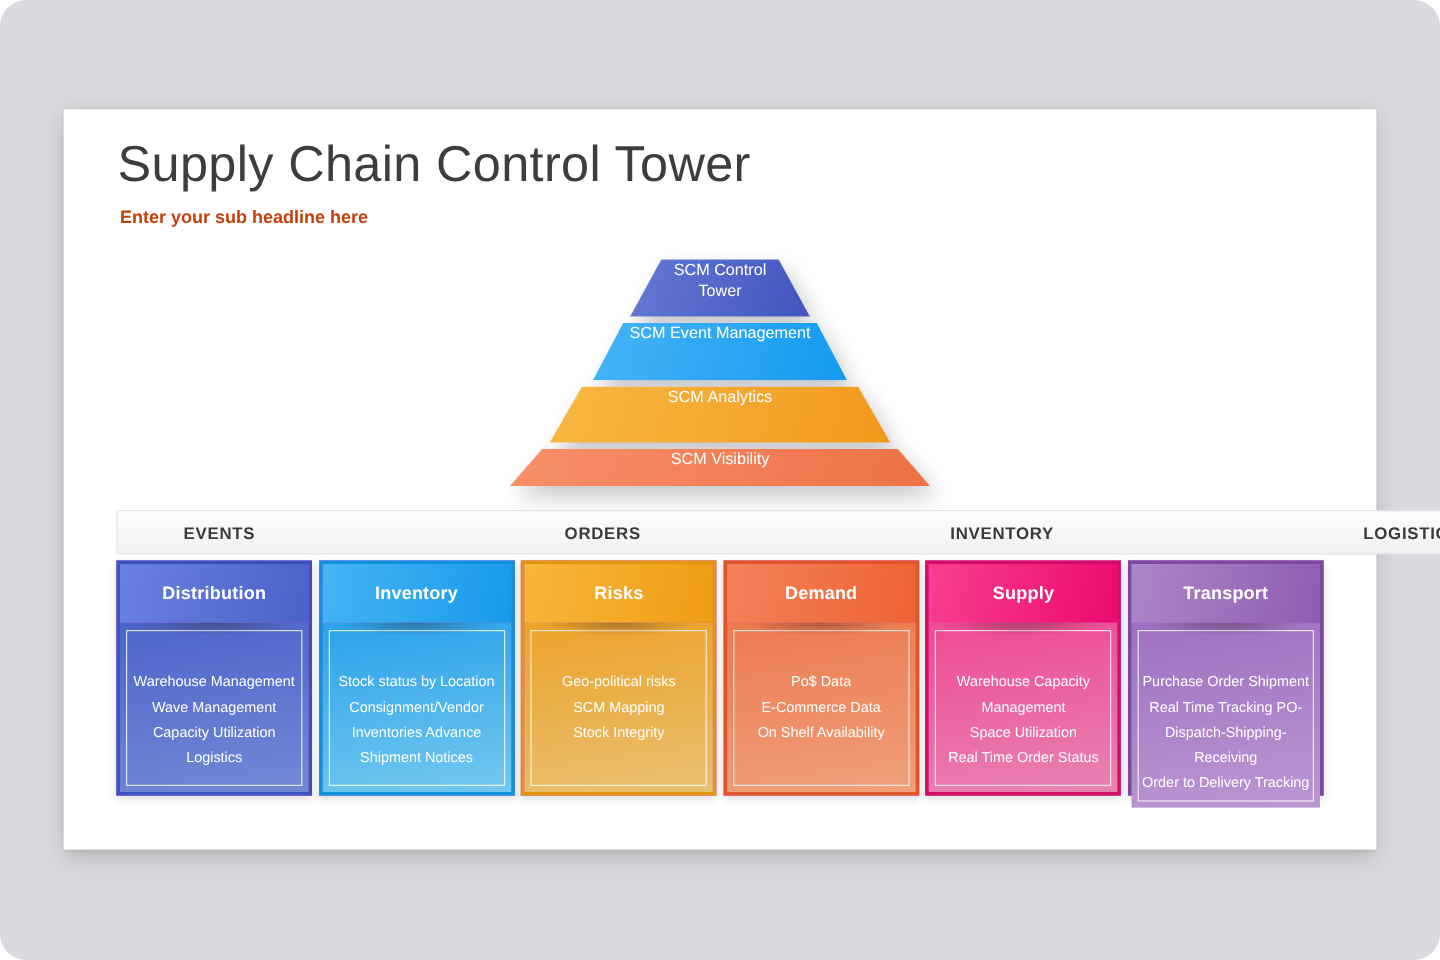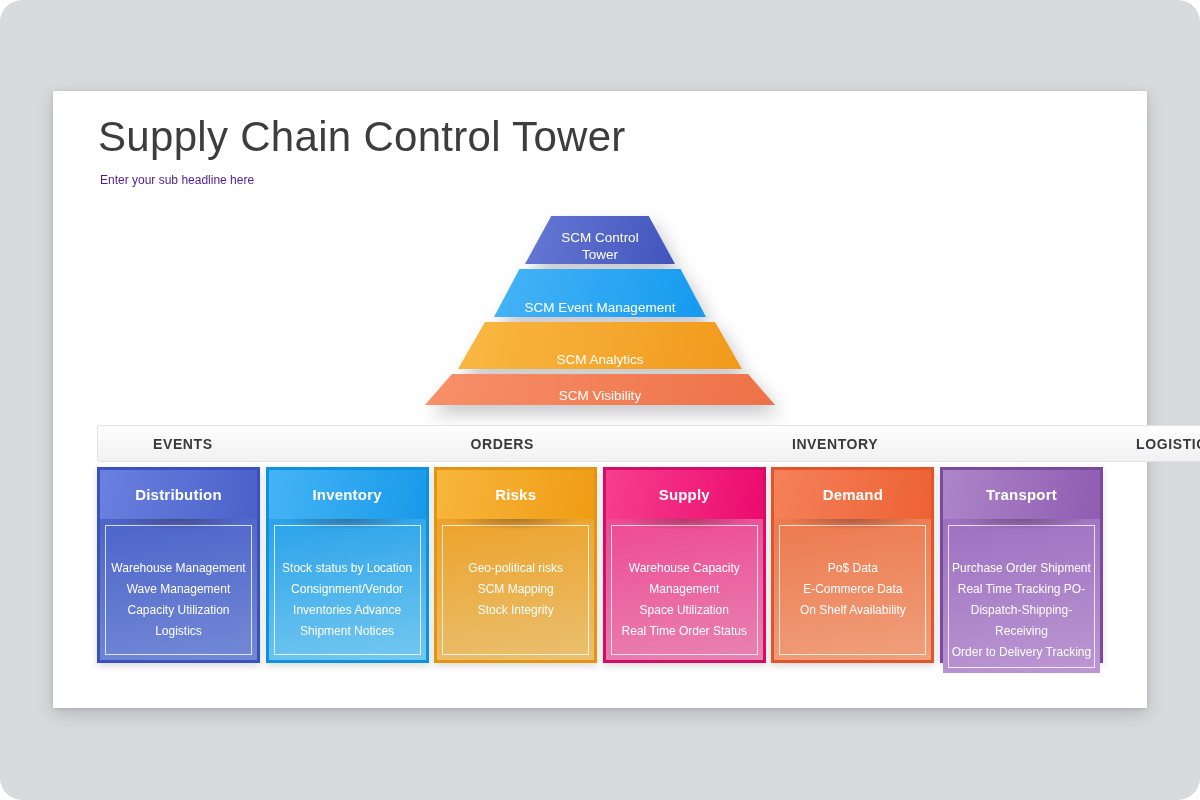--- a/index.html
+++ b/index.html
@@ -13,31 +13,31 @@
     background:#ffffff;
     box-shadow:0 6px 18px rgba(0,0,0,.16), 0 1px 4px rgba(0,0,0,.10);
   }
 
   .title {
     position:absolute; left:45px; top:22px;
     font-size:42px; font-weight:400; color:#3d3d3d; letter-spacing:.3px;
   }
   .subtitle {
     position:absolute; left:47px; top:82px;
-    font-size:12px; color:#4c1d95;
+    font-size:15px; color:#c2410c;font-weight:bold;
   }
 
   
   .pyramid {
     position:absolute; top:125px; left:50%; transform:translateX(-50%);
     display:flex; flex-direction:column; align-items:center; gap:5px;
     filter:drop-shadow(6px 9px 9px rgba(110,110,122,.38));
   }
   .level {
-    display:flex; align-items:flex-end; justify-content:center;
+    display:flex; align-items:flex-start; justify-content:center;
     color:#fff; font-size:13.5px; text-align:center;
     background:linear-gradient(105deg, var(--c1), var(--c2));
   }
   .level-label { line-height:1.3; }
   .lv1 { width:150px; height:48px; clip-path:polygon(17.5% 0,82.5% 0,100% 100%,0 100%); }
   .lv1 .level-label { max-width:112px; }
   .lv2 { width:212px; height:48px; clip-path:polygon(12% 0,88% 0,100% 100%,0 100%); }
   .lv3 { width:284px; height:47px; clip-path:polygon(9.5% 0,90.5% 0,100% 100%,0 100%); }
   .lv4 { width:350px; height:31px; clip-path:polygon(7.7% 0,92.3% 0,100% 100%,0 100%); }
 
@@ -149,37 +149,37 @@
         <div class="card" style="--border: #e29413; --h1: #f8b63c; --h2: #ef9c14; --b1: #eda22a; --b2: #e9c070;">
     <div class="card-header">Risks</div>
     <div class="card-body">
       <div class="card-inner">
               <div class="card-item">Geo-political risks</div>
               <div class="card-item">SCM Mapping</div>
               <div class="card-item">Stock Integrity</div>
             </div>
     </div>
   </div>
+        <div class="card" style="--border: #e25429; --h1: #f5815a; --h2: #ed6234; --b1: #ed794e; --b2: #efa07c;">
+    <div class="card-header">Demand</div>
+    <div class="card-body">
+      <div class="card-inner">
+              <div class="card-item">Po$ Data</div>
+              <div class="card-item">E-Commerce Data</div>
+              <div class="card-item">On Shelf Availability</div>
+            </div>
+    </div>
+  </div>
         <div class="card" style="--border: #d30e65; --h1: #f73f8e; --h2: #ec0a6e; --b1: #ee4a92; --b2: #e883b2;">
     <div class="card-header">Supply</div>
     <div class="card-body">
       <div class="card-inner">
               <div class="card-item">Warehouse Capacity Management</div>
               <div class="card-item">Space Utilization</div>
               <div class="card-item">Real Time Order Status</div>
-            </div>
-    </div>
-  </div>
-        <div class="card" style="--border: #e25429; --h1: #f5815a; --h2: #ed6234; --b1: #ed794e; --b2: #efa07c;">
-    <div class="card-header">Demand</div>
-    <div class="card-body">
-      <div class="card-inner">
-              <div class="card-item">Po$ Data</div>
-              <div class="card-item">E-Commerce Data</div>
-              <div class="card-item">On Shelf Availability</div>
             </div>
     </div>
   </div>
         <div class="card" style="--border: #7b4a9d; --h1: #ad86c9; --h2: #8f5cb1; --b1: #9d70c1; --b2: #bb97d2;">
     <div class="card-header">Transport</div>
     <div class="card-body">
       <div class="card-inner">
               <div class="card-item">Purchase Order Shipment</div>
               <div class="card-item">Real Time Tracking PO-Dispatch-Shipping-Receiving</div>
               <div class="card-item">Order to Delivery Tracking</div>

